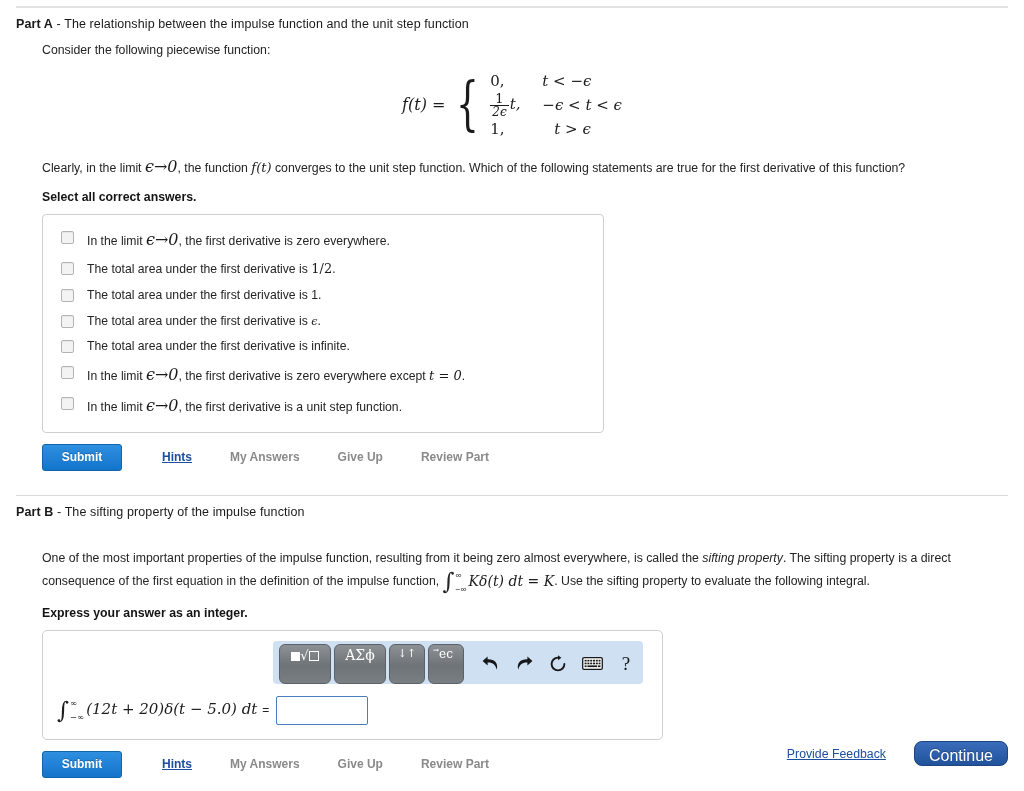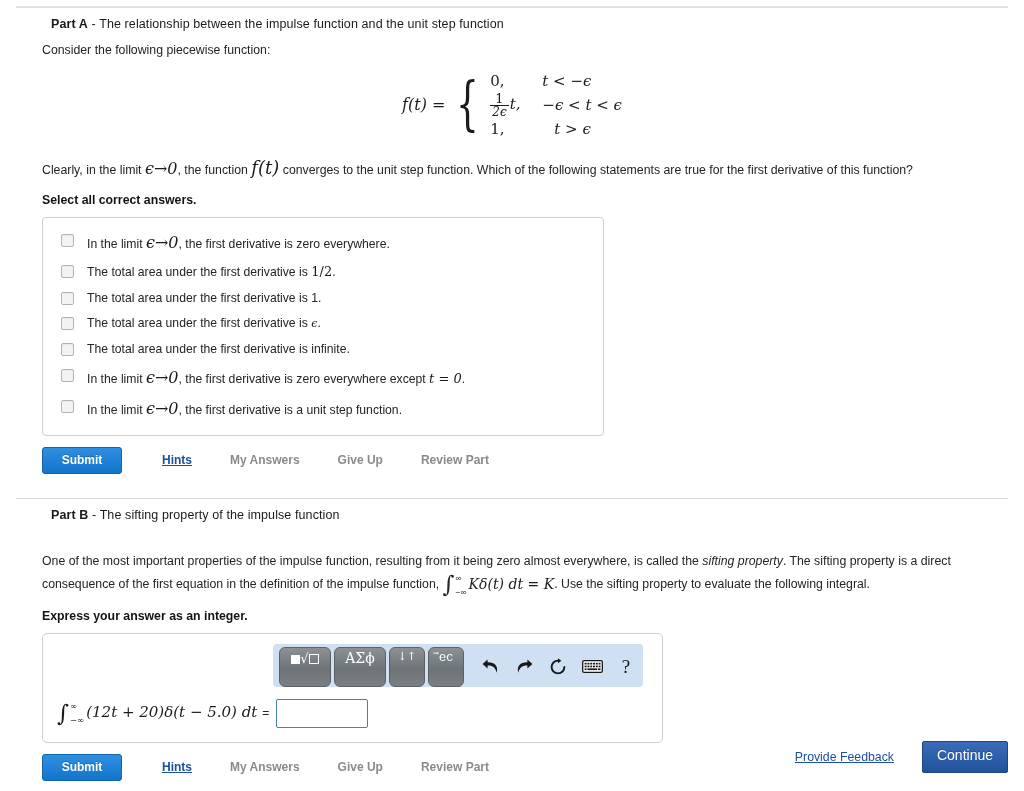--- a/index.html
+++ b/index.html
@@ -25,40 +25,39 @@
   .part-rule {
     border-top: 1px solid #d9d9d9;
     margin: 0 16px;
   }
 
   .part-header {
     padding: 9px 16px 0 16px;
     font-size: 12.5px;
     color: #1a1a1a;
     letter-spacing: .1px;
-    margin-left: 35px;
   }
   .part-header .pname { font-weight: bold; }
 
   .body-indent { padding-left: 42px; padding-right: 42px; }
 
   .prompt {
     margin-top: 11px;
     font-size: 12.3px;
     line-height: 1.45;
     color: #242424;
   }
 
   
   .math {
     font-family: "DejaVu Serif", "Liberation Serif", serif;
     font-style: italic;
     color: #1b1b1b;
   }
-  .mi { font-size: 18px; vertical-align: baseline; }
+  .mi { font-size: 13px; vertical-align: baseline; }
 
   .eq-block {
     text-align: center;
     margin: 9px 0 6px 0;
     font-family: "DejaVu Serif", serif;
     font-size: 16px;
     color: #1b1b1b;
   }
   .pw {
     display: inline-flex;
@@ -311,24 +310,24 @@
     color: #1d4fa0;
     text-decoration: underline;
     font-size: 12.3px;
     cursor: pointer;
     margin-right: 28px;
   }
   .btn-continue {
     background: #2a5ca8;
     background-image: linear-gradient(#3a6cba, #21529b);
     border: 1px solid #1d4582;
-    border-radius: 2px;
+    border-radius: 8px;
     color: #ffffff;
-    font-size: 14px;
-    padding: 5px 14px 9px 14px;
+    font-size: 16px;
+    padding: 5px 14px 0 14px;
     cursor: pointer;
     text-shadow: 0 -1px 0 rgba(0,0,0,.25);
   }
   .it { font-style: italic; }
 </style>
 </head>
 <body>
 
 <div class="page">
 

